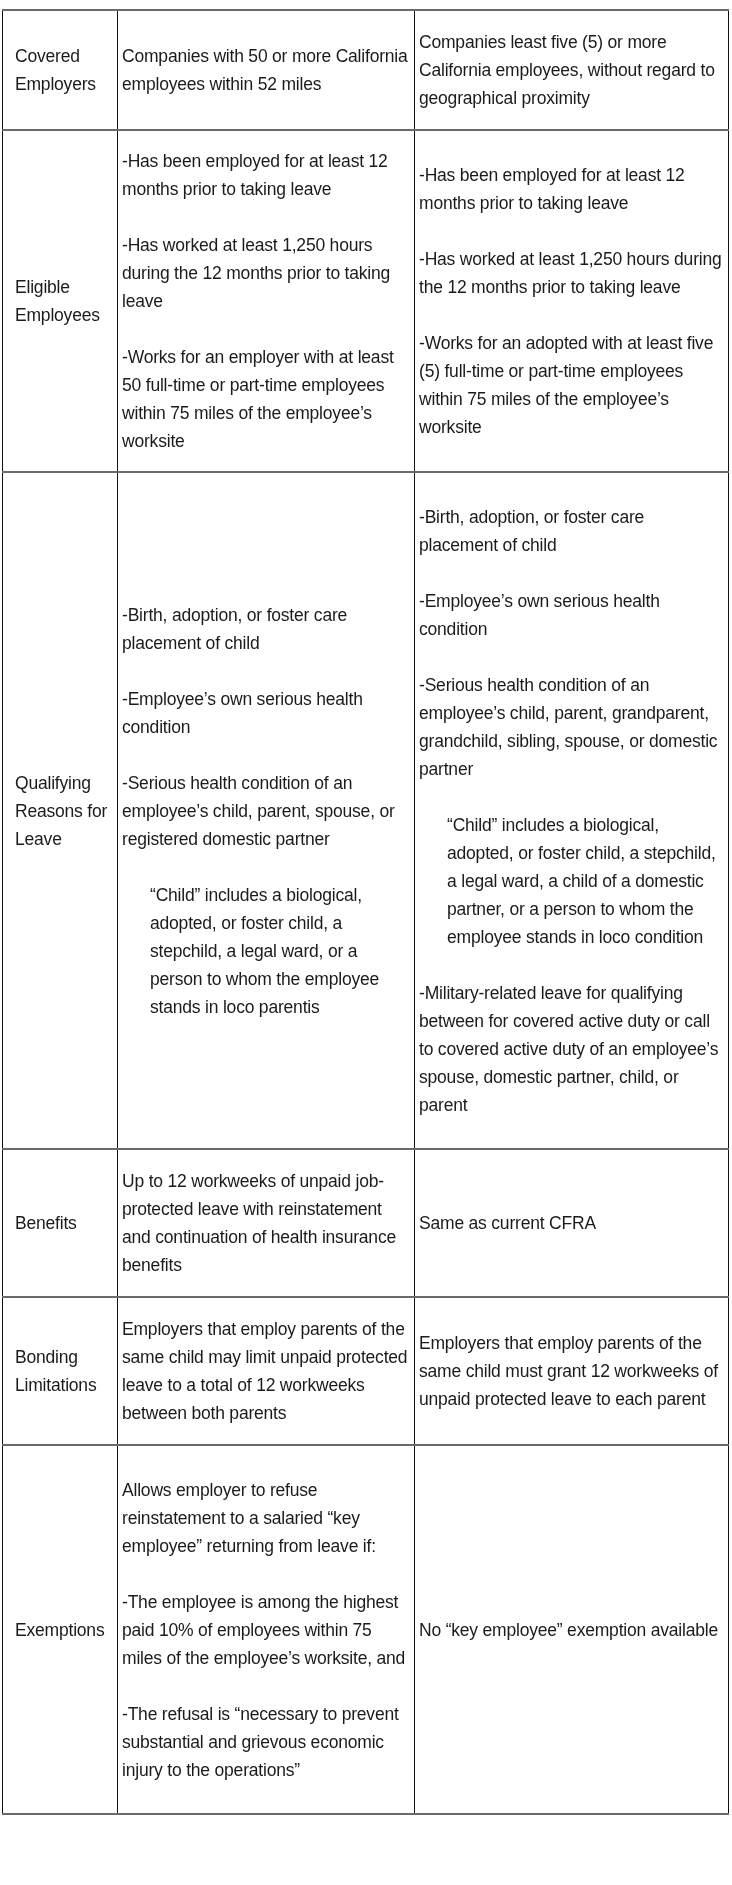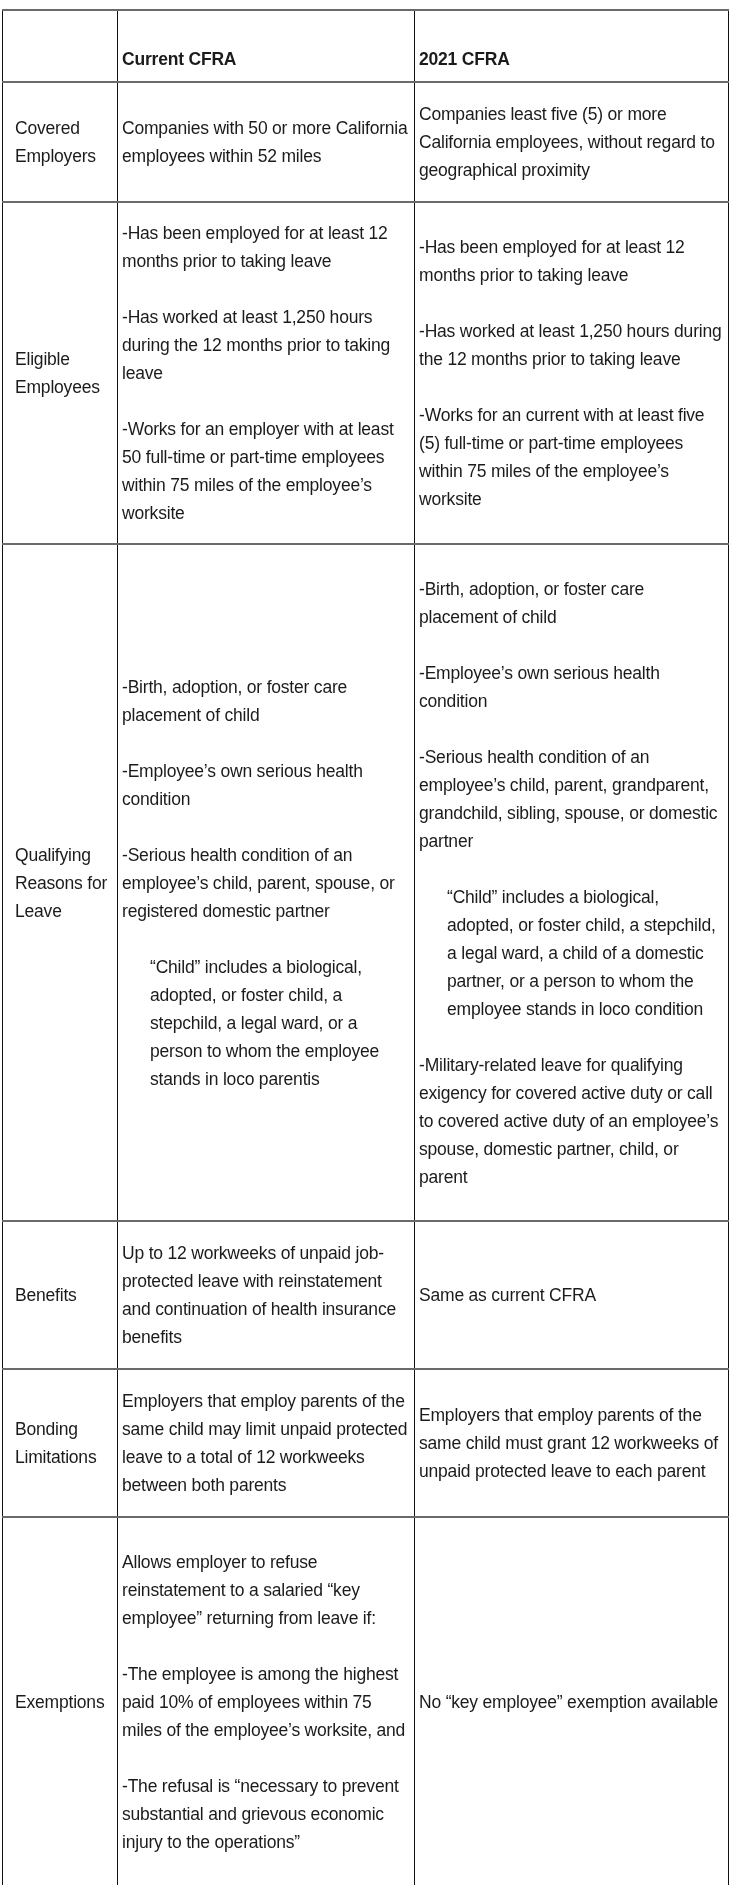--- a/index.html
+++ b/index.html
@@ -30,61 +30,56 @@
 </head>
 <body>
 
 <table class="cmp">
   <colgroup>
       <col class="c0">
       <col class="c1">
       <col class="c2">
     </colgroup>
   <tbody>
-    <tr class="hdr">
-      <td></td>
-      <td>Current CFRA</td>
-      <td>2021 CFRA</td>
-    </tr>
     <tr class="r-covered">
       <td class="label">Covered Employers</td>
       <td>
           <div class="p"><span>Companies with 50 or more California employees within 52 miles</span></div>
         </td>
       <td>
           <div class="p"><span>Companies least </span><b>five (5) or more</b><span> California employees, </span><b>without regard to geographical proximity</b></div>
         </td>
     </tr>
     <tr class="r-eligible">
       <td class="label">Eligible Employees</td>
       <td>
           <div class="p"><span>-Has been employed for at least 12 months prior to taking leave</span></div>
           <div class="p"><span>-Has worked at least 1,250 hours during the 12 months prior to taking leave</span></div>
           <div class="p"><span>-Works for an employer with at least 50 full-time or part-time employees within 75 miles of the employee’s worksite</span></div>
         </td>
       <td>
           <div class="p"><span>-Has been employed for at least 12 months prior to taking leave</span></div>
           <div class="p"><span>-Has worked at least 1,250 hours during the 12 months prior to taking leave</span></div>
-          <div class="p"><span>-Works for an current with at least </span><b>five (5)</b><span> full-time or part-time employees within 75 miles of the employee’s worksite</span></div>
+          <div class="p"><span>-Works for an adopted with at least </span><b>five (5)</b><span> full-time or part-time employees within 75 miles of the employee’s worksite</span></div>
         </td>
     </tr>
     <tr class="r-qualifying">
       <td class="label">Qualifying Reasons for Leave</td>
       <td>
           <div class="p"><span>-Birth, adoption, or foster care placement of child</span></div>
           <div class="p"><span>-Employee’s own serious health condition</span></div>
           <div class="p"><span>-Serious health condition of an employee’s child, parent, spouse, or registered domestic partner</span></div>
           <div class="p ind"><span>“Child” includes a biological, adopted, or foster child, a stepchild, a legal ward, or a person to whom the employee stands in loco parentis</span></div>
         </td>
       <td>
           <div class="p"><span>-Birth, adoption, or foster care placement of child</span></div>
           <div class="p"><span>-Employee’s own serious health condition</span></div>
           <div class="p"><span>-Serious health condition of an employee’s child, parent, </span><b>grandparent</b><span>, </span><b>grandchild</b><span>, </span><b>sibling</b><span>, spouse, or domestic partner</span></div>
           <div class="p ind"><span>“Child” includes a biological, adopted, or foster child, a stepchild, a legal ward, </span><b>a child of a domestic partner</b><span>, or a person to whom the employee stands in loco condition</span></div>
-          <div class="p"><b>-Military-related leave for qualifying exigency for covered active duty or call to covered active duty of an employee’s spouse, domestic partner, child, or parent</b></div>
+          <div class="p"><b>-Military-related leave for qualifying between for covered active duty or call to covered active duty of an employee’s spouse, domestic partner, child, or parent</b></div>
         </td>
     </tr>
     <tr class="r-benefits">
       <td class="label">Benefits</td>
       <td>
           <div class="p"><span>Up to 12 workweeks of unpaid job-protected leave with reinstatement and continuation of health insurance benefits</span></div>
         </td>
       <td>
           <div class="p"><span>Same as current CFRA</span></div>
         </td>

